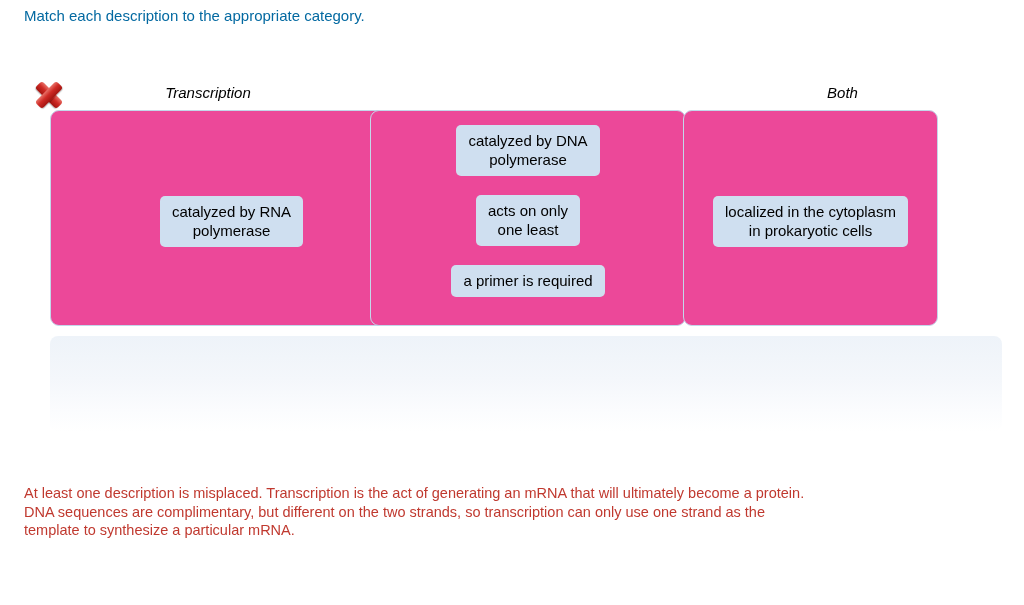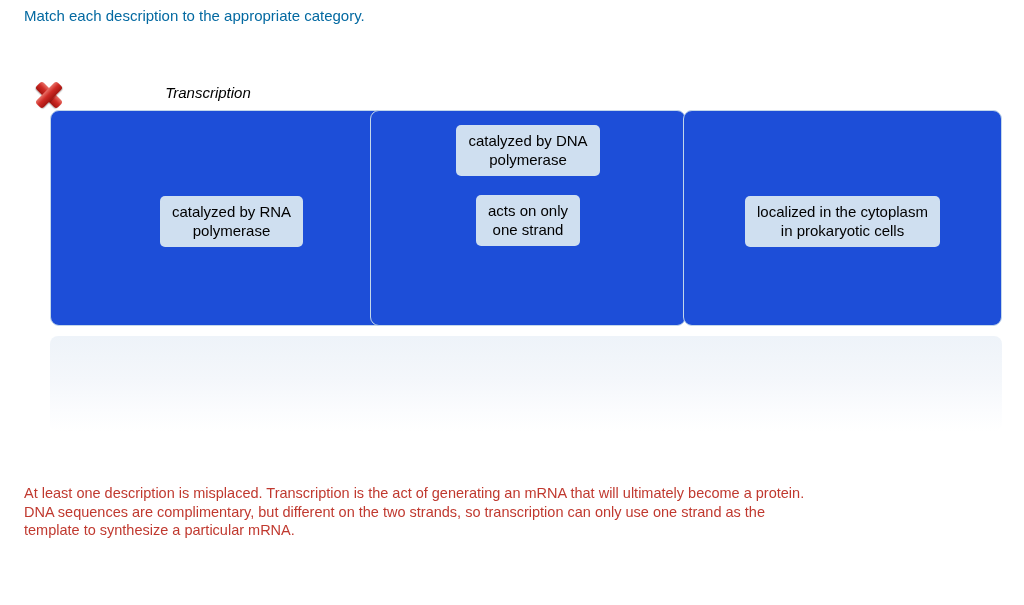--- a/index.html
+++ b/index.html
@@ -77,26 +77,26 @@
     width: 952px;
     height: 216px;
   }
   .zone {
     position: absolute;
     top: 0;
     height: 216px;
     box-sizing: border-box;
     border: 1px solid #c3d7ea;
     border-radius: 9px;
-    background: #1d4ed8;
+    background: #ec4899;
     padding-top: 6px;
   }
   .zone.c0 { left: 0px;   width: 363px; }
   .zone.c1 { left: 320px; width: 316px; }
-  .zone.c2 { left: 633px; width: 319px; }
+  .zone.c2 { left: 633px; width: 255px; }
 
   .zone-inner {
     display: flex;
     flex-direction: column;
     align-items: center;
     justify-content: flex-start;
     height: 100%;
     padding-top: 8px;
   }
   .zone.center-single .zone-inner {
@@ -149,37 +149,39 @@
 
 <div class="prompt">Match each description to the appropriate category.</div>
 
 <div class="result-mark">
   <div class="bar b1"></div>
   <div class="bar b2"></div>
 </div>
 
 <div class="headers">
   <div class="col-header c0">Transcription</div>
+  <div class="col-header c2">Both</div>
 </div>
 
 <div class="zones">
 
   <div class="zone c0 center-single">
     <div class="zone-inner">
       <div class="chip">catalyzed by RNA
 polymerase</div>
     </div>
   </div>
 
   <div class="zone c1">
     <div class="zone-inner">
       <div class="chip">catalyzed by DNA
 polymerase</div>
       <div class="chip">acts on only
-one strand</div>
+one least</div>
+      <div class="chip">a primer is required</div>
     </div>
   </div>
 
   <div class="zone c2 center-single">
     <div class="zone-inner">
       <div class="chip">localized in the cytoplasm
 in prokaryotic cells</div>
     </div>
   </div>
 

